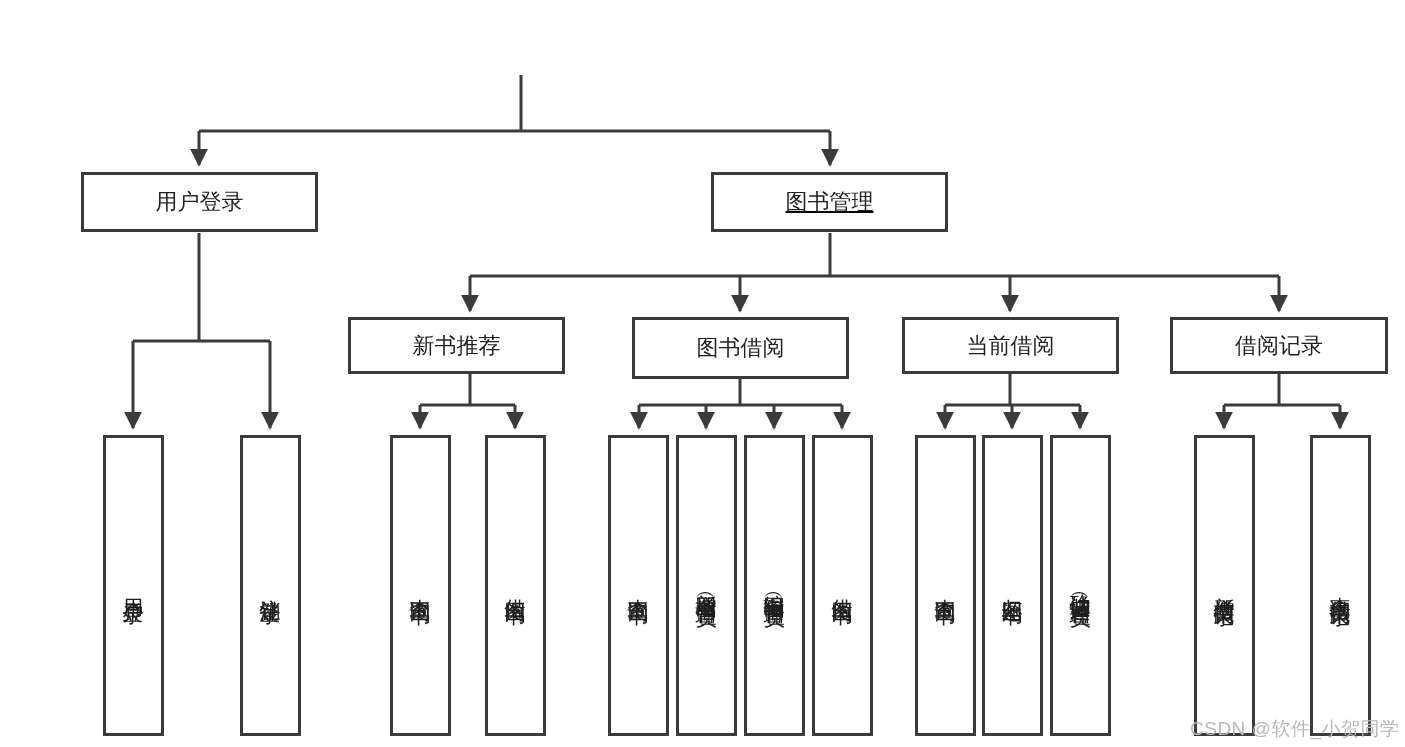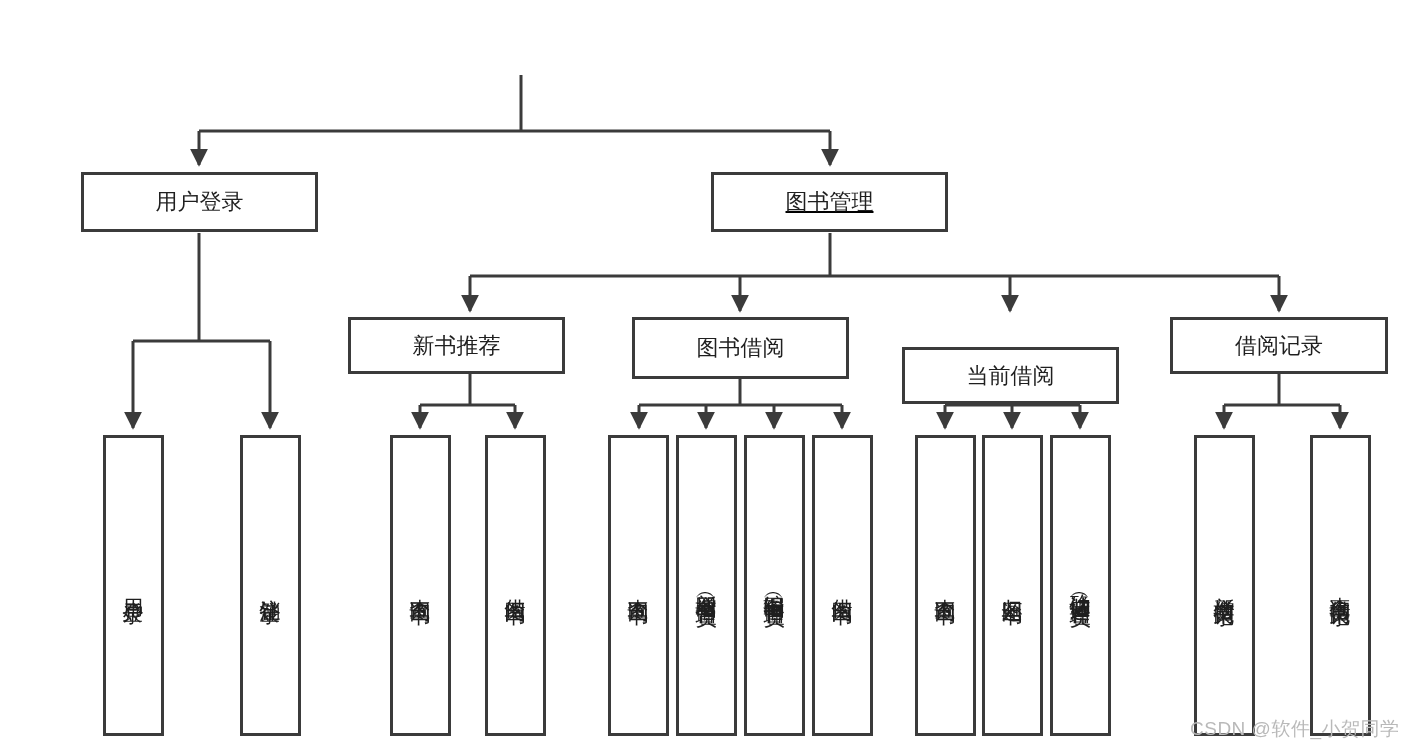--- a/index.html
+++ b/index.html
@@ -135,21 +135,21 @@
   </div>
 
   <div class="node horiz" style="left:348px; top:317px; width:217px; height:57px;">
     <span class="node-label">新书推荐</span>
   </div>
 
   <div class="node horiz" style="left:632px; top:317px; width:217px; height:62px;">
     <span class="node-label">图书借阅</span>
   </div>
 
-  <div class="node horiz" style="left:902px; top:317px; width:217px; height:57px;margin-top:30px;">
+  <div class="node horiz" style="left:902px; top:317px; width:217px; height:57px;">
     <span class="node-label">当前借阅</span>
   </div>
 
   <div class="node horiz" style="left:1170px; top:317px; width:218px; height:57px;">
     <span class="node-label">借阅记录</span>
   </div>
 
   <div class="node vert" style="left:103px; top:435px; width:61px; height:301px;">
     <span class="node-label">用户登录</span>
   </div>

